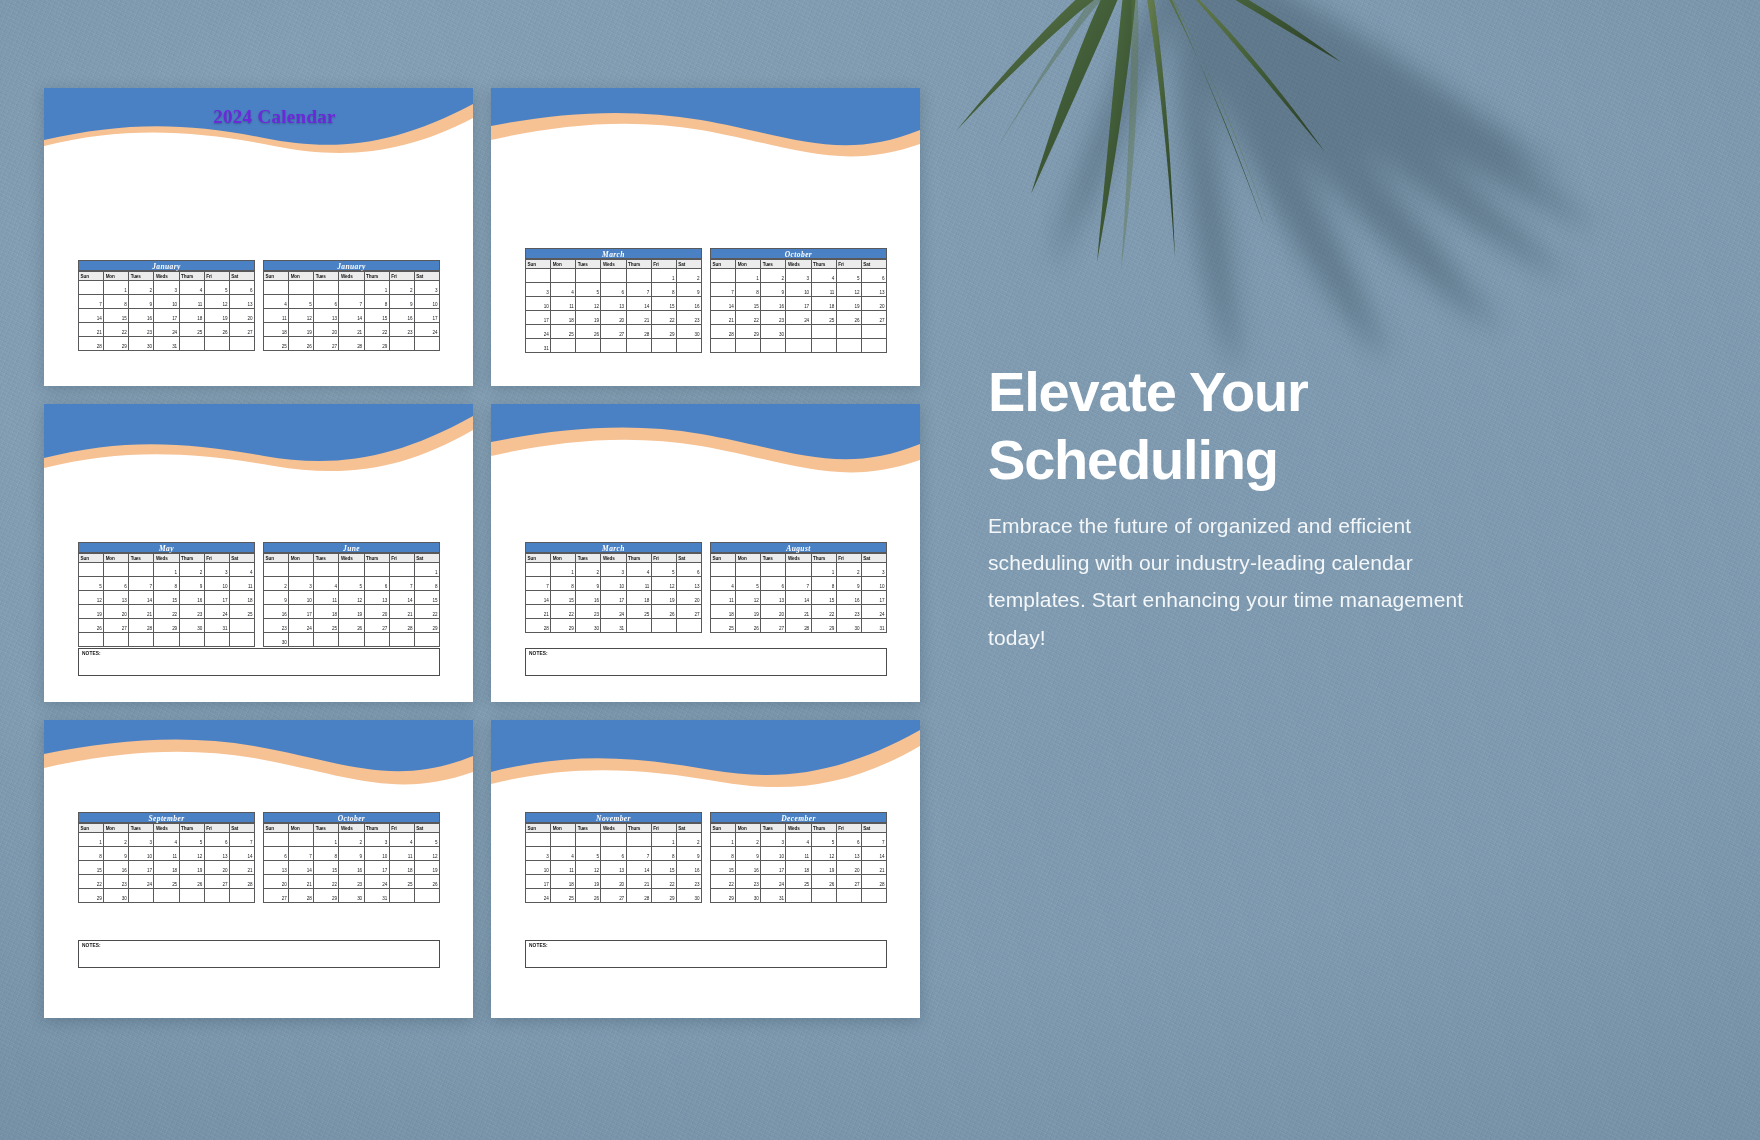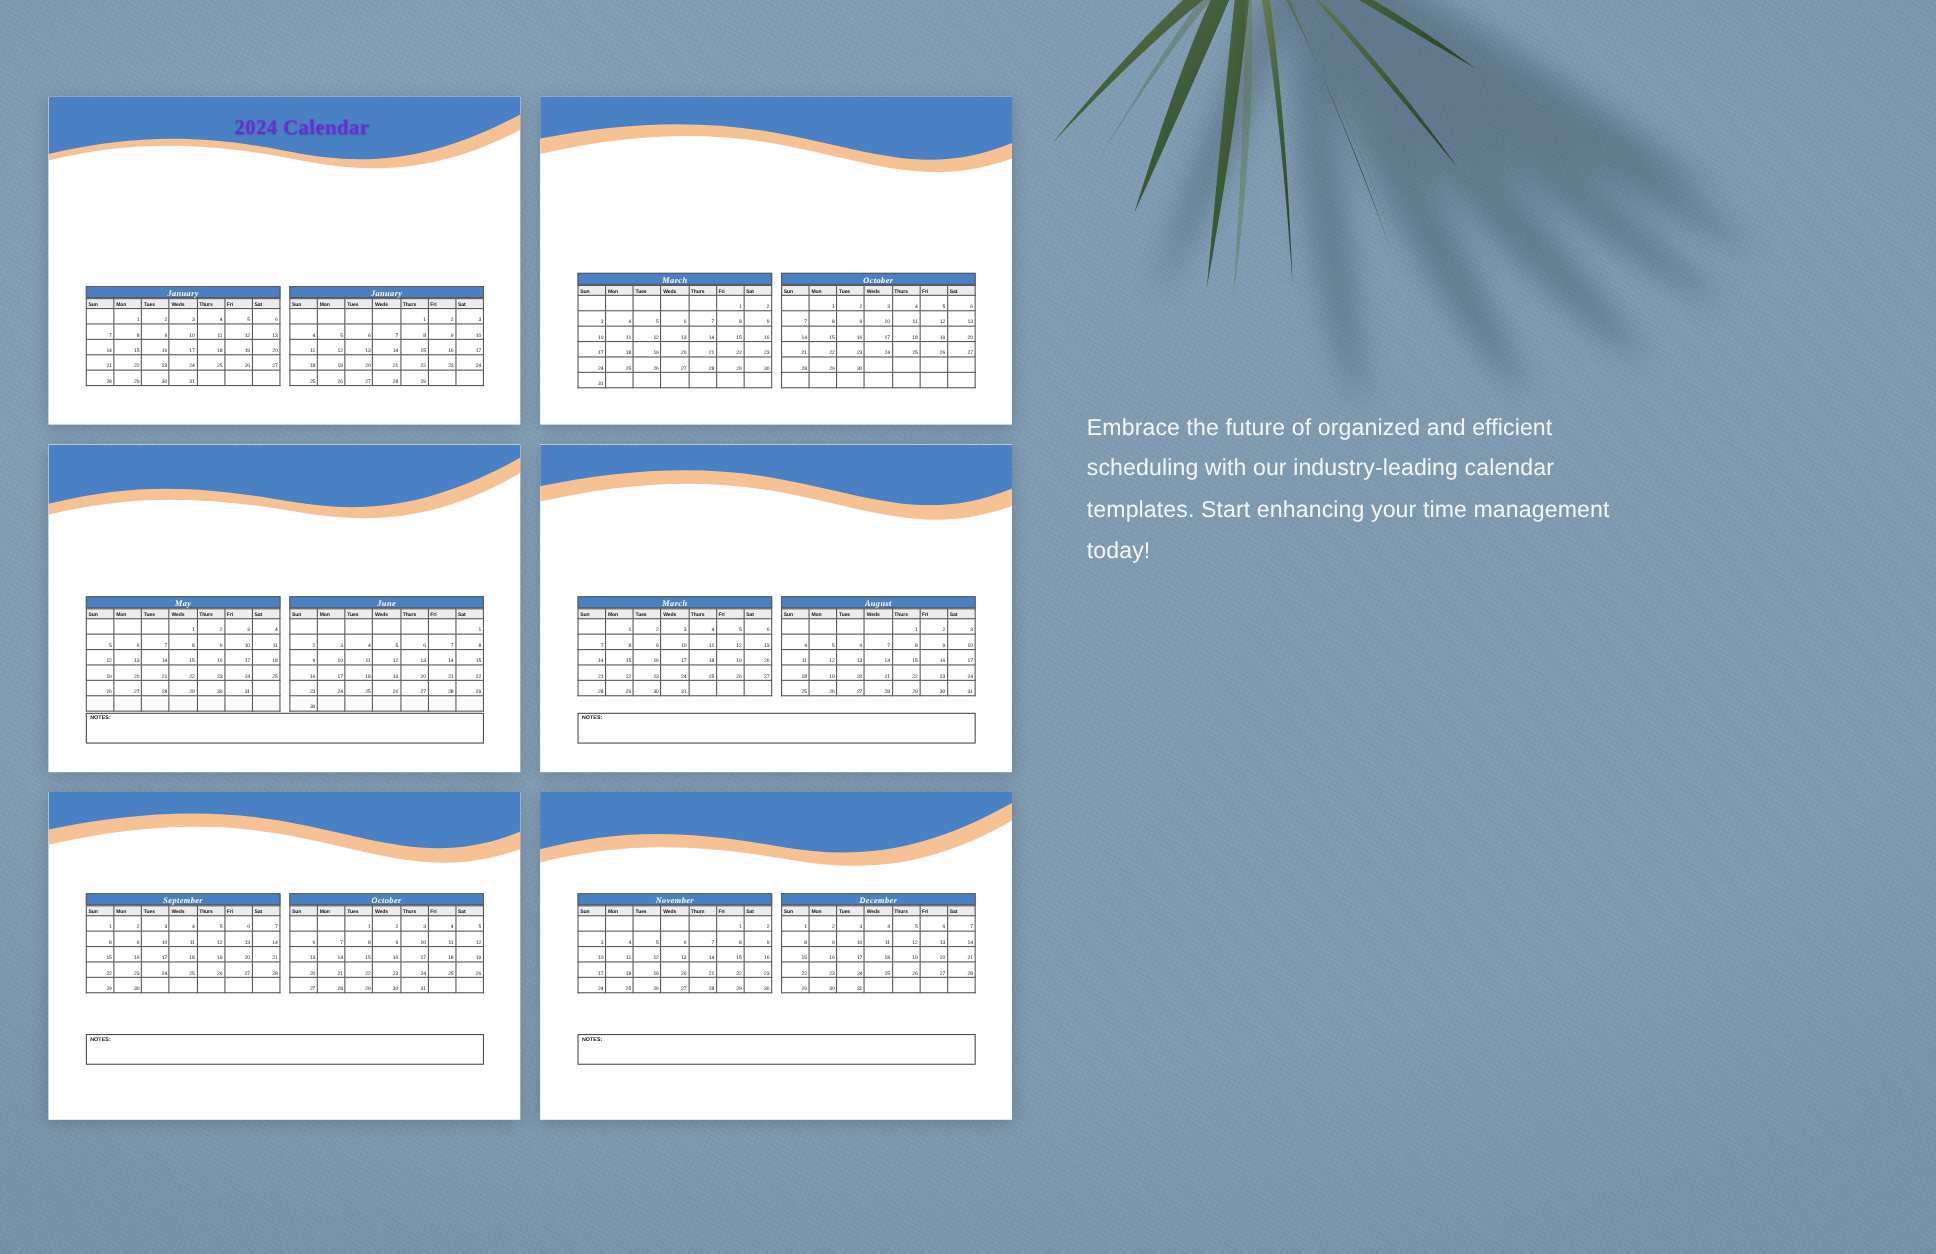--- a/index.html
+++ b/index.html
@@ -1109,16 +1109,18 @@
         </div>
         <div class="notes-box" style="top:220px">
           <div class="notes-label">NOTES:</div>
         </div>
       </div>
     </div>
 
   </div>
 
   <div class="promo">
+    <div class="promo-heading">Elevate Your
+Scheduling</div>
     <div class="promo-body">Embrace the future of organized and efficient scheduling with our industry-leading calendar templates. Start enhancing your time management today!</div>
   </div>
 
 </div>
 
 </body></html>

